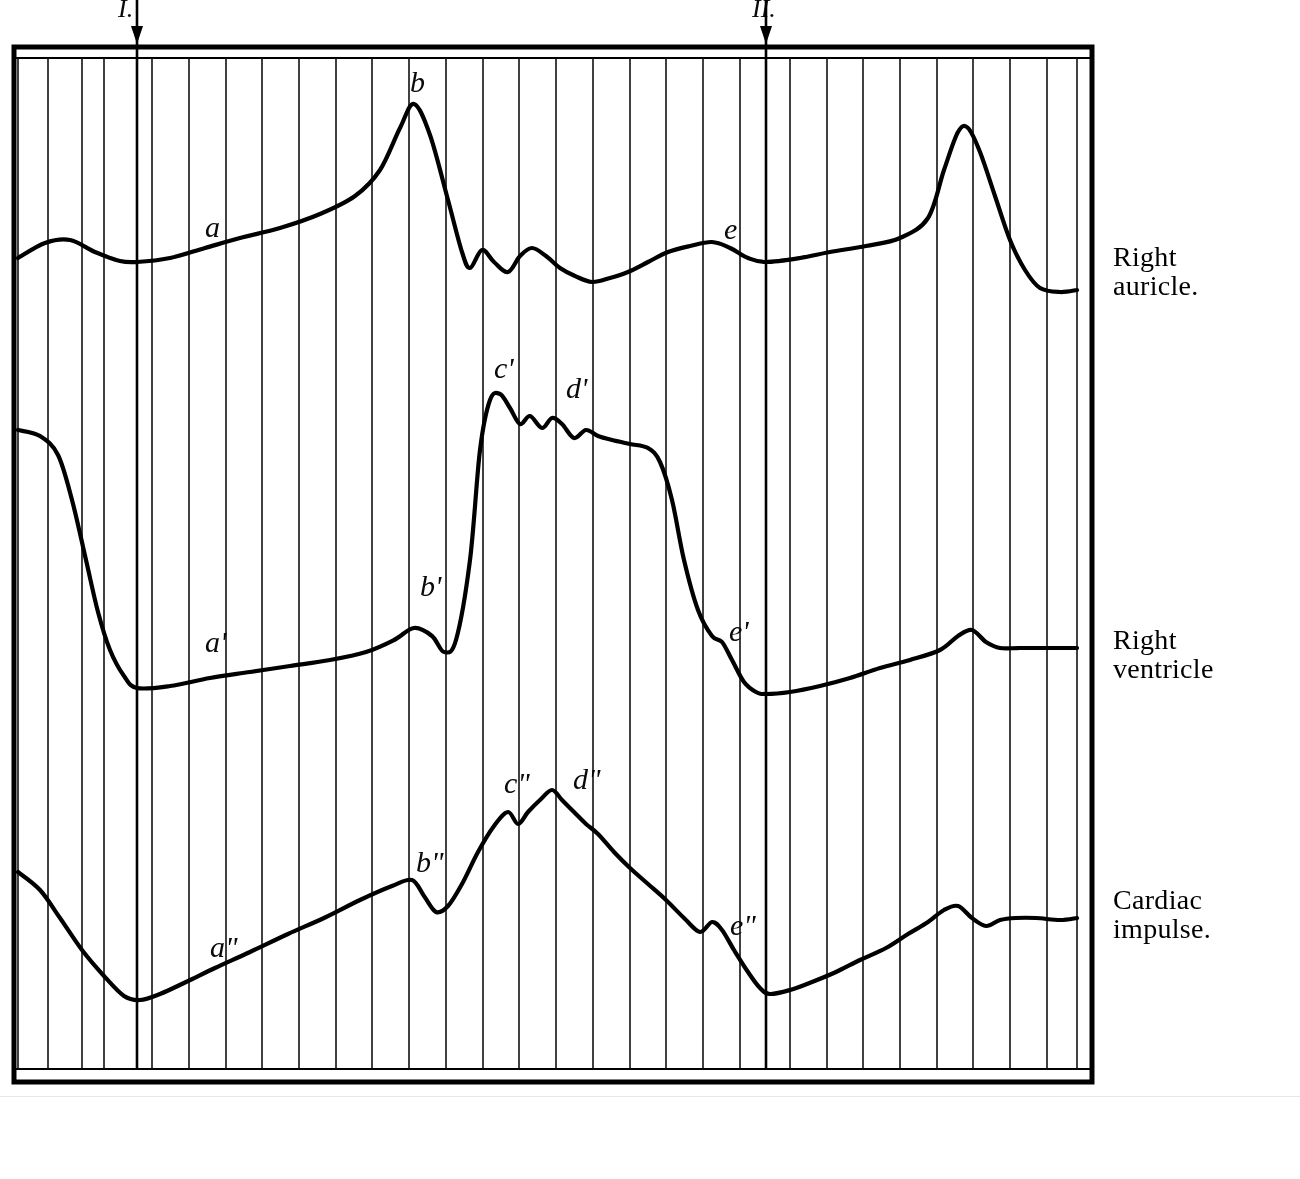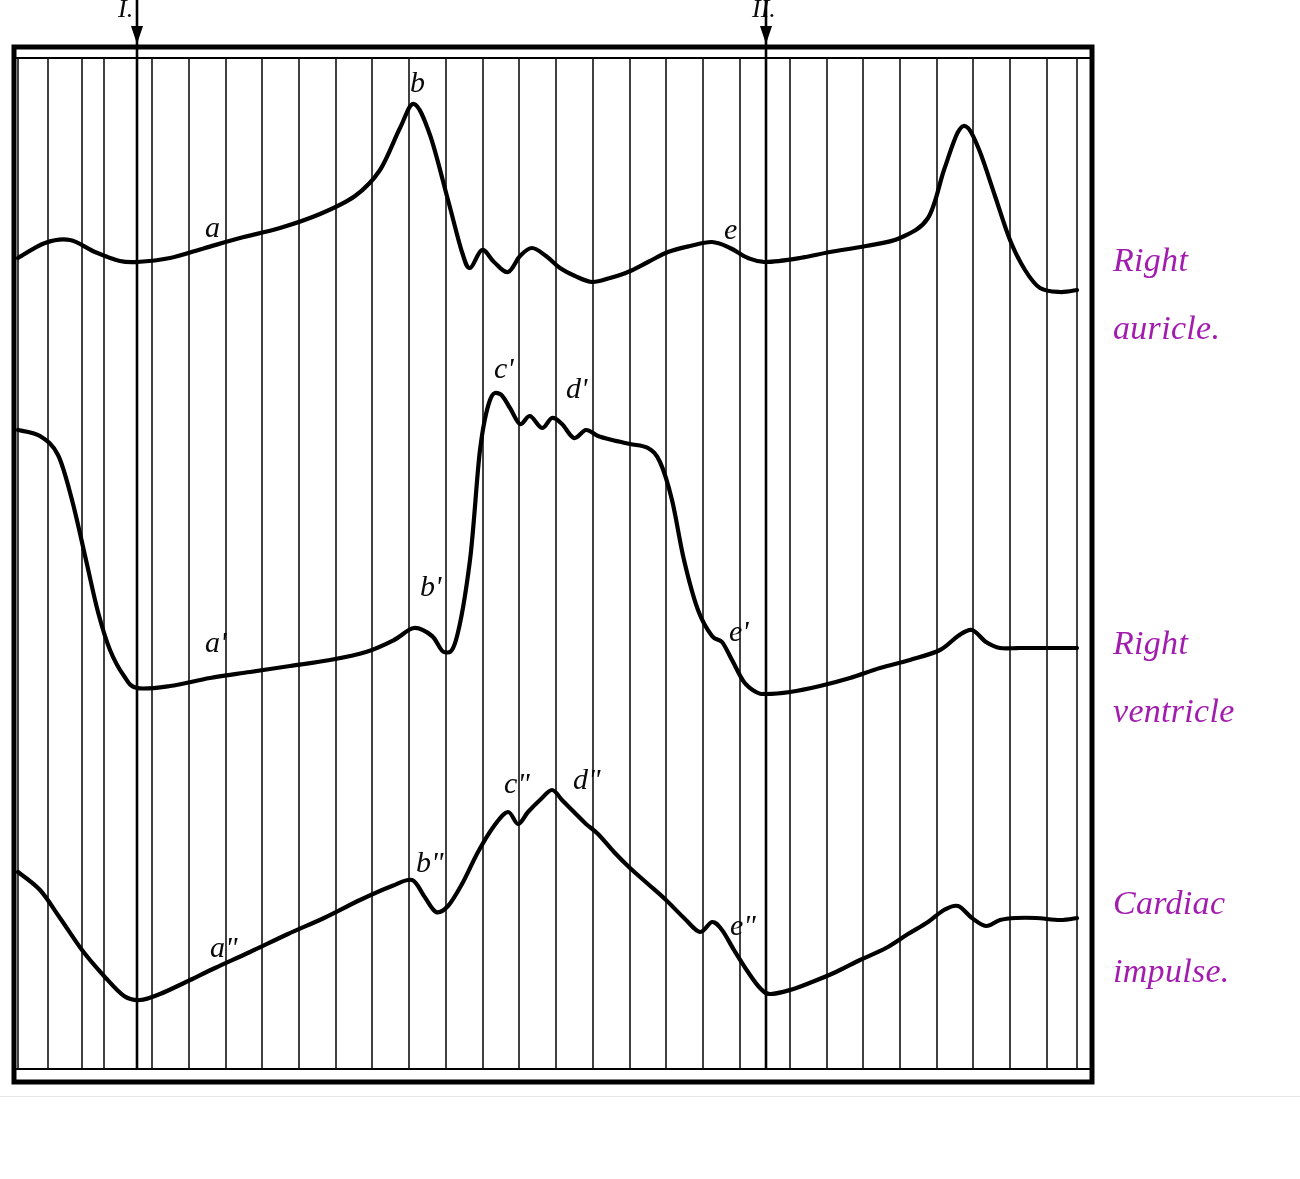--- a/index.html
+++ b/index.html
@@ -34,30 +34,29 @@
 
   #plot-svg {
     position: absolute;
     left: 0;
     top: 0;
   }
 
   .trace-label {
     position: absolute;
     font-family: "Liberation Serif", serif;
-    font-size: 34px;
+    font-size: 28px;
     line-height: 1.05;
-    color: #a21caf;
+    color: #000000;
     letter-spacing: 0.3px;
-    font-style: italic;
   }
   #label-auricle { left: 1113px; top: 242px; }
   #label-ventricle { left: 1113px; top: 625px; }
   #label-impulse { left: 1113px; top: 885px; }
-  .trace-label .l2 { display: block; margin-top: 32px; }
+  .trace-label .l2 { display: block; }
 
   #tick-I {
     position: absolute;
     left: 118px;
     top: -6px;
     font-style: italic;
     font-size: 26px;
     font-family: "Liberation Serif", serif;
     color: #0a0a0a;
   }

